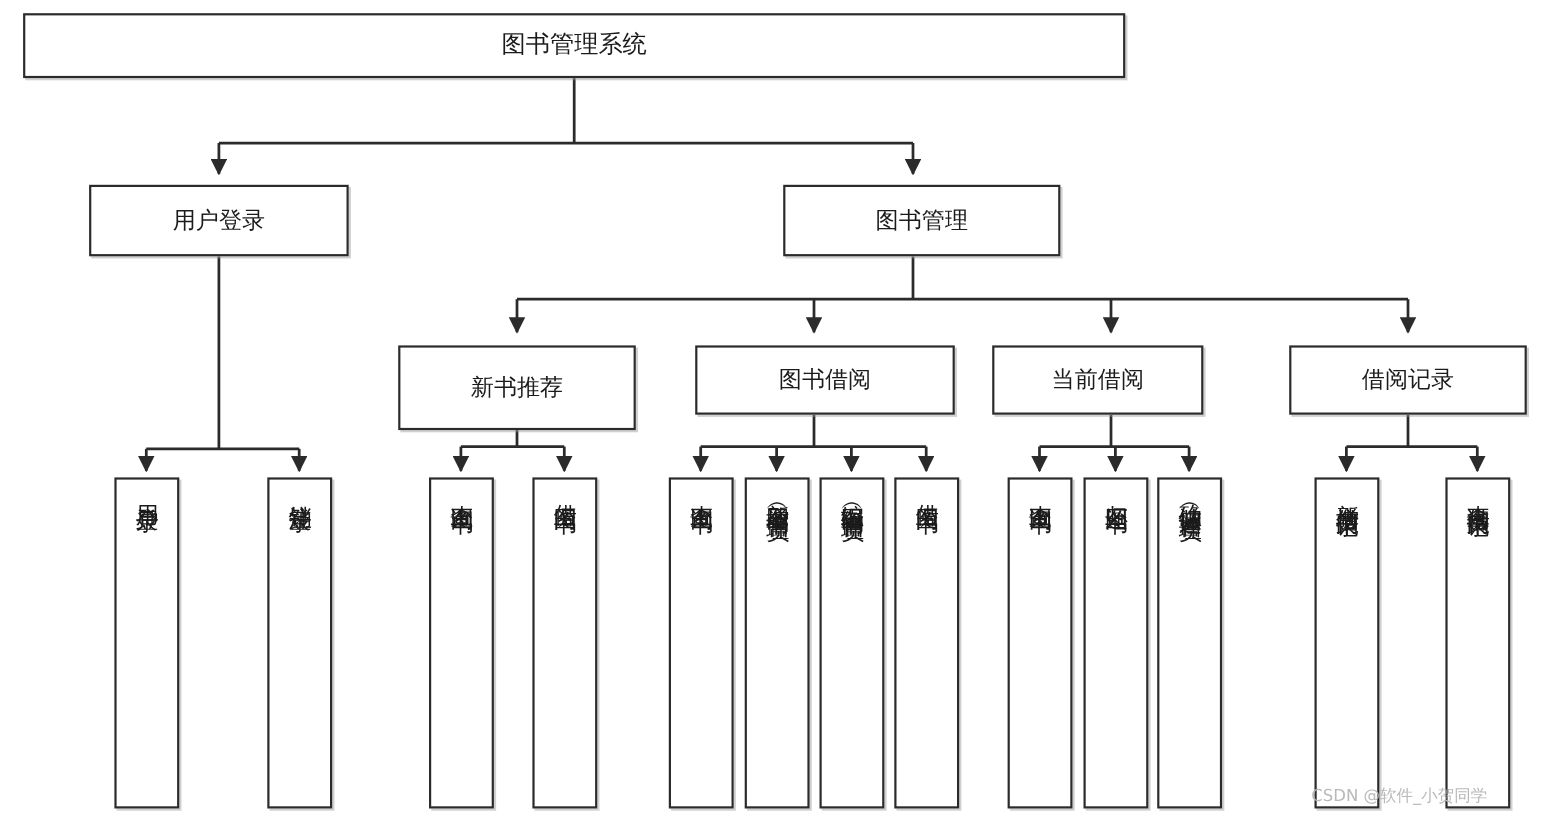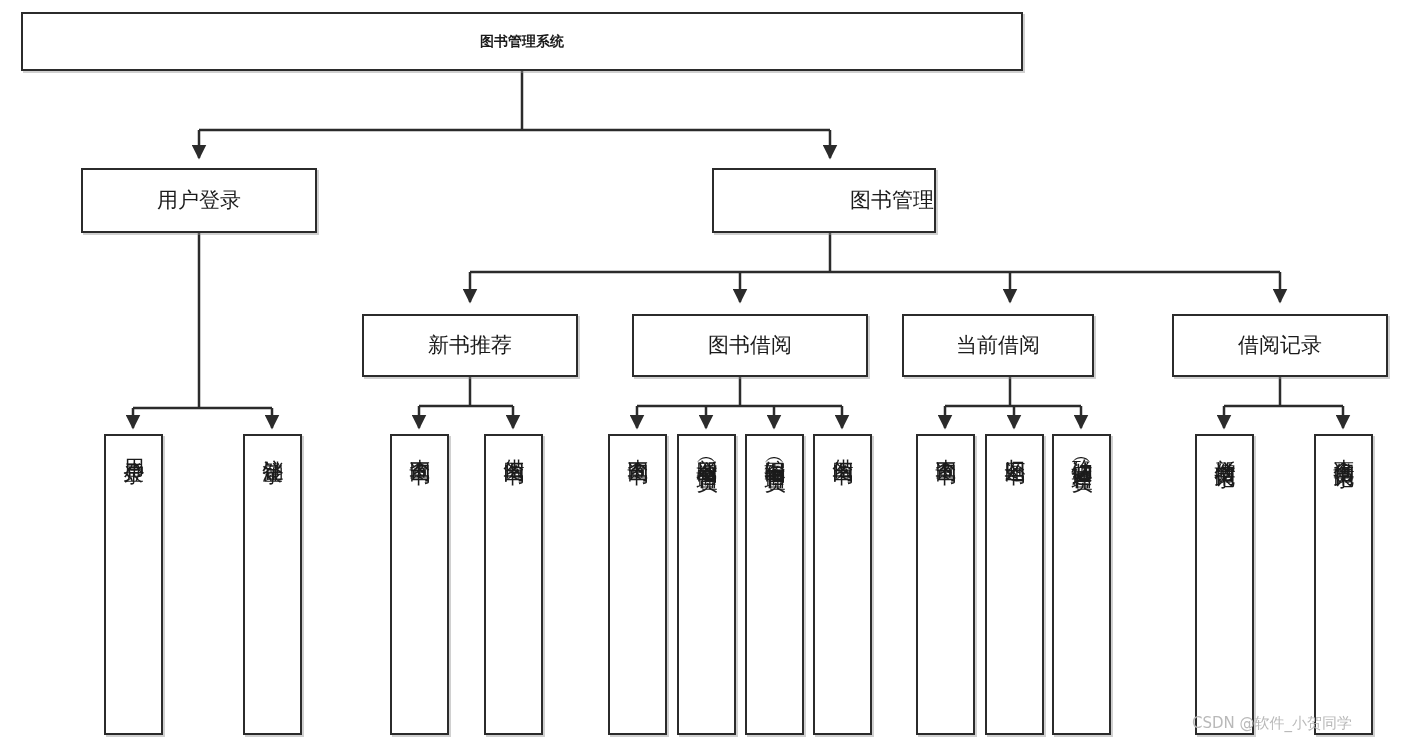--- a/index.html
+++ b/index.html
@@ -42,22 +42,21 @@
     display: block;
     text-align: center;
     line-height: 1.12;
     white-space: nowrap;
   }
   
   .node.horiz .node-label {
     font-size: 21px;
   }
   .node.root .node-label {
-    font-size: 14px;
-    font-weight: bold;
+    font-size: 22px;
   }
   
   .node.vert {
     align-items: flex-start;
     justify-content: center;
     padding-top: 6px;
   }
   .node.vert .node-label {
     writing-mode: vertical-rl;
     text-orientation: upright;
@@ -132,25 +131,25 @@
     </g>
   </svg>
 
   <div class="node horiz root" style="left:21px; top:12px; width:1002px; height:59px;">
     <span class="node-label">图书管理系统</span>
   </div>
 
   <div class="node horiz" style="left:81px; top:168px; width:236px; height:65px;">
     <span class="node-label">用户登录</span>
   </div>
-  <div class="node horiz" style="left:712px; top:168px; width:224px; height:65px;justify-content:flex-end;">
+  <div class="node horiz" style="left:712px; top:168px; width:252px; height:65px;">
     <span class="node-label">图书管理</span>
   </div>
 
-  <div class="node horiz" style="left:362px; top:314px; width:216px; height:63px;">
+  <div class="node horiz" style="left:362px; top:314px; width:216px; height:77px;">
     <span class="node-label">新书推荐</span>
   </div>
   <div class="node horiz" style="left:632px; top:314px; width:236px; height:63px;">
     <span class="node-label">图书借阅</span>
   </div>
   <div class="node horiz" style="left:902px; top:314px; width:192px; height:63px;">
     <span class="node-label">当前借阅</span>
   </div>
   <div class="node horiz" style="left:1172px; top:314px; width:216px; height:63px;">
     <span class="node-label">借阅记录</span>

